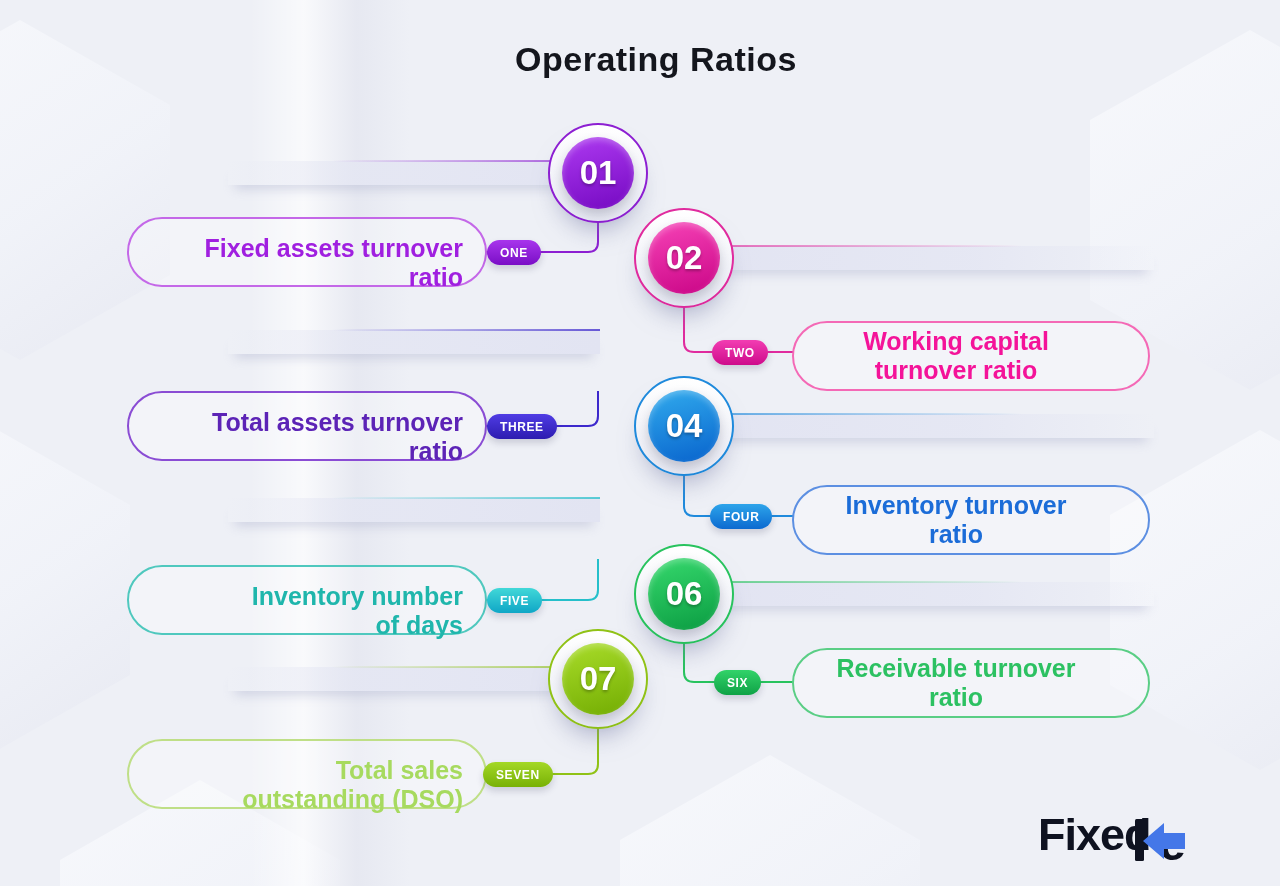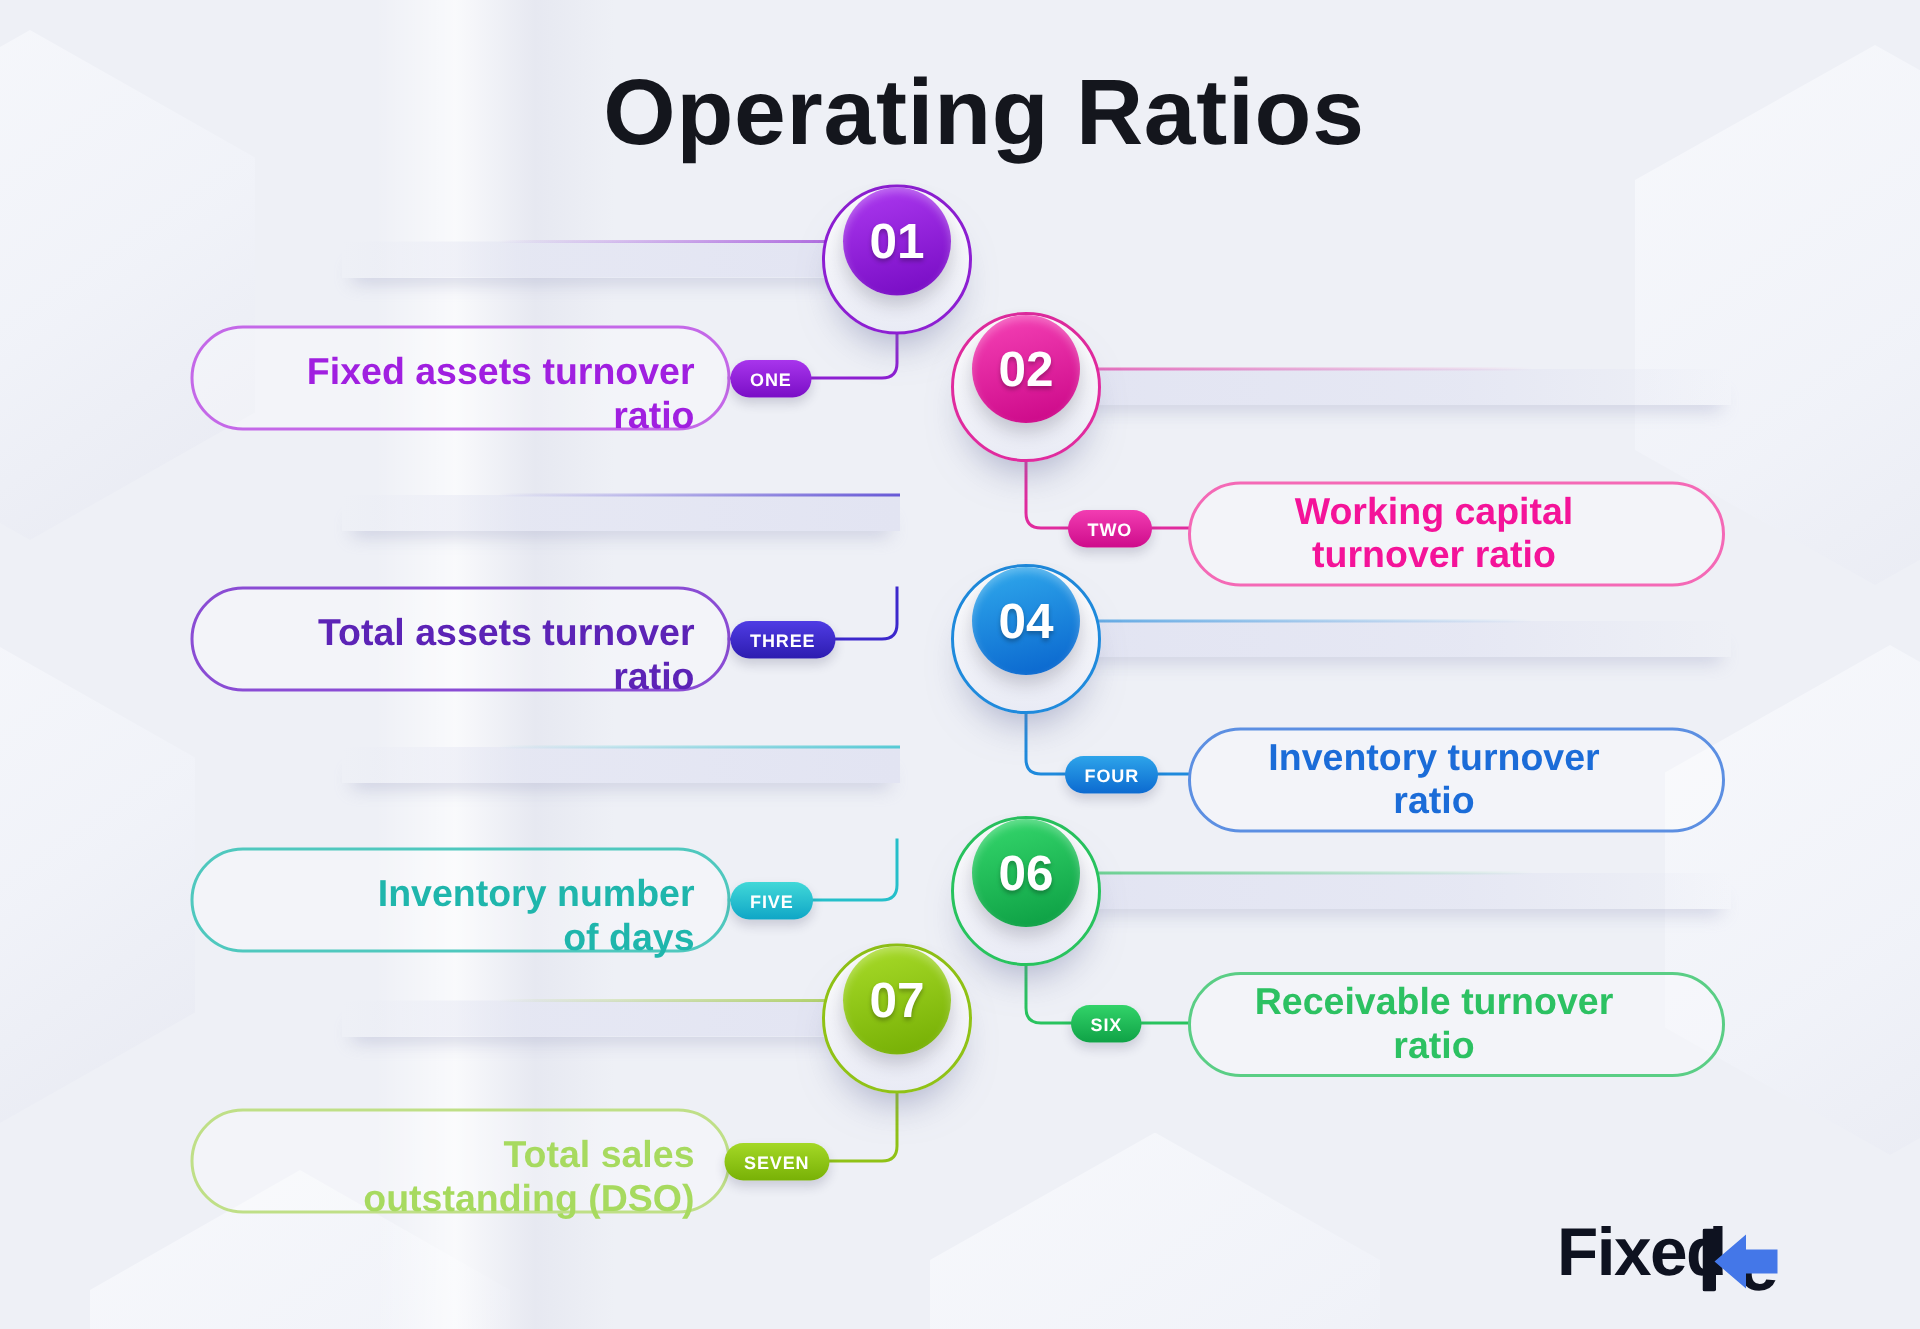--- a/index.html
+++ b/index.html
@@ -15,21 +15,21 @@
     clip-path: polygon(50% 0, 100% 25%, 100% 75%, 50% 100%, 0 75%, 0 25%);
     background: linear-gradient(145deg, #f9fafd 0%, #f1f3f9 55%, #e6e8f1 100%);
     opacity:.85;
   }
   .vband {
     position:absolute; background:linear-gradient(90deg, rgba(255,255,255,0), rgba(255,255,255,.65), rgba(223,225,236,.5), rgba(255,255,255,0));
   }
   
   .title {
     position:absolute; top:40px; left:0; width:100%;
-    text-align:center; font-size:62px; font-weight:800; color:#14161d;
+    text-align:center; font-size:34px; font-weight:800; color:#14161d;
     letter-spacing:.5px;
     padding-left:32px;
   }
   
   .item { position:absolute; inset:0; pointer-events:none; }
   .bar { position:absolute; height:24px; z-index:1; }
   .bar.left {
     background: linear-gradient(270deg, #e2e4f2 0%, rgba(228,230,243,.85) 62%, rgba(228,230,243,0) 100%);
     box-shadow: 0 10px 12px -7px rgba(152,158,194,.45);
   }
@@ -45,21 +45,21 @@
     content:''; position:absolute; top:-1px; left:0; right:28%; height:2px;
     background: linear-gradient(270deg, rgba(255,255,255,0), var(--ring)); opacity:.75;
   }
   .conn { position:absolute; inset:0; width:1280px; height:886px; z-index:2; }
   .conn path { stroke: var(--ring); stroke-width:2; fill:none; }
   .circle {
     position:absolute; width:100px; height:100px; border-radius:50%;
     background: linear-gradient(180deg, #ffffff 0%, #e9ebf5 100%);
     border:2px solid var(--ring);
     box-shadow: 0 16px 24px -10px rgba(120,126,168,.55);
-    display:flex; justify-content:center; z-index:5;
+    display:flex; align-items:center; justify-content:center; z-index:5;
   }
   .circle .inner {
     width:72px; height:72px; border-radius:50%;
     background: linear-gradient(165deg, var(--light) 10%, var(--dark) 90%);
     box-shadow: inset 0 3px 6px rgba(255,255,255,.28), 0 6px 12px rgba(30,30,60,.22);
     display:flex; align-items:center; justify-content:center;
   }
   .circle .num {
     color:#fff; font-size:33px; font-weight:800;
     text-shadow: 0 2px 3px rgba(0,0,0,.28);

